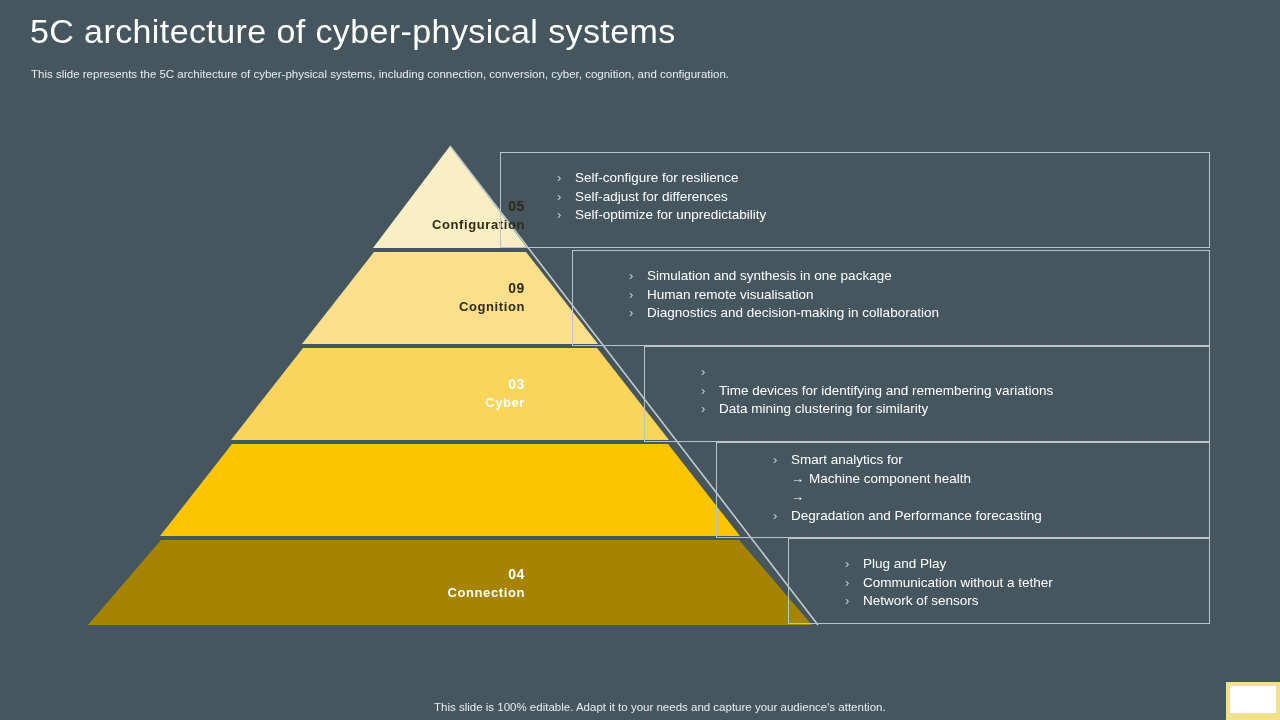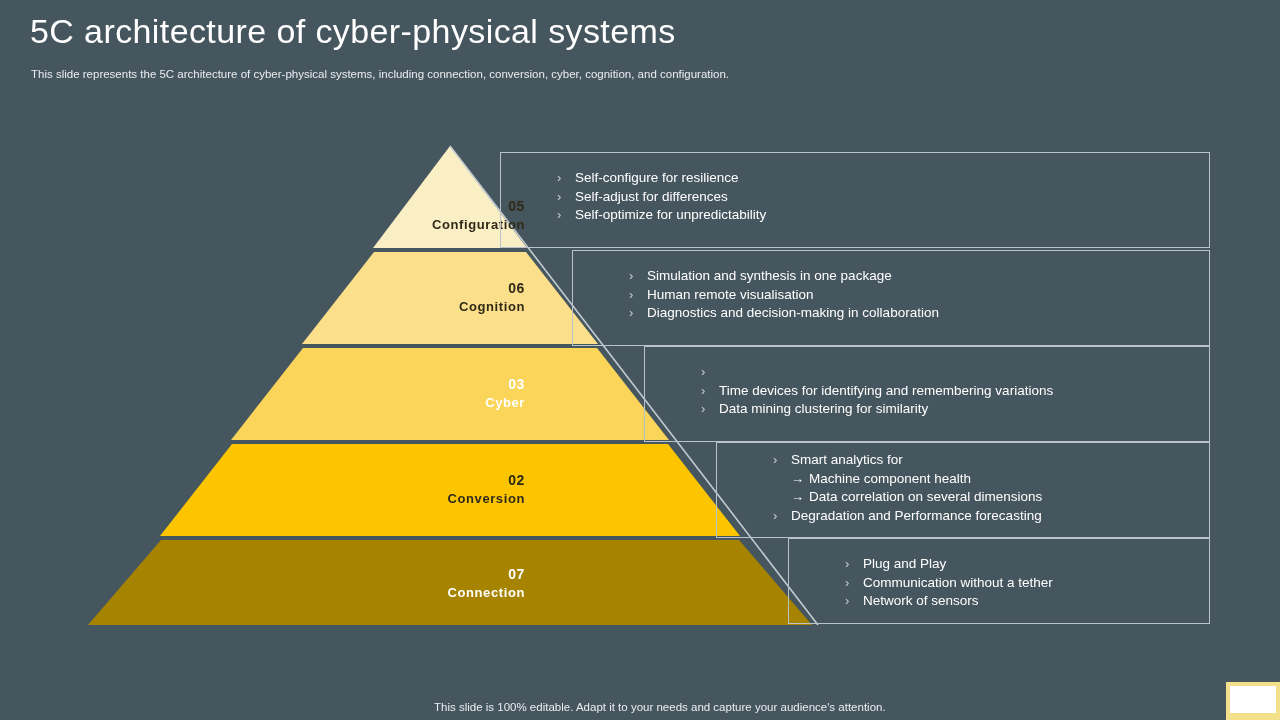--- a/index.html
+++ b/index.html
@@ -160,36 +160,32 @@
 
     <line x1="450" y1="146" x2="818" y2="625" stroke="#c2cbd0" stroke-width="1.6"></line>
   </svg>
 
   <div class="level-caption dark-text" style="left: 375px; top: 196px; width: 150px; color: rgb(47, 42, 23);">
     <span class="level-num">05</span>
     <span class="level-name">Configuration</span>
   </div>
 
   <div class="level-caption dark-text" style="left: 375px; top: 278px; width: 150px; color: rgb(47, 42, 23);">
-    <span class="level-num">06</span>
+    <span class="level-num">09</span>
     <span class="level-name">Cognition</span>
   </div>
 
   <div class="level-caption dark-text" style="left: 375px; top: 374px; width: 150px; color: #ffffff;">
     <span class="level-num">03</span>
     <span class="level-name">Cyber</span>
   </div>
 
-  <div class="level-caption dark-text" style="left: 375px; top: 470px; width: 150px; color: rgb(47, 42, 23);">
-    <span class="level-num">02</span>
-    <span class="level-name">Conversion</span>
-  </div>
 
   <div class="level-caption light-text" style="left: 375px; top: 564px; width: 150px; color: rgb(255, 255, 255);">
-    <span class="level-num">07</span>
+    <span class="level-num">04</span>
     <span class="level-name">Connection</span>
   </div>
 
   <div class="panel" style="left:500px; top:152px; width:710px; height:96px;">
     <ul class="panel-list" style="padding:16px 0 0 56px;">
       <li class="panel-item">
         <span class="bullet-chev">›</span>
         <span>Self-configure for resilience</span>
       </li>
       <li class="panel-item">
@@ -241,21 +237,20 @@
       <li class="panel-item">
         <span class="bullet-chev">›</span>
         <span>Smart analytics for</span>
       </li>
       <li class="panel-item sub-item">
         <span class="bullet-arrow">→</span>
         <span>Machine component health</span>
       </li>
       <li class="panel-item sub-item">
         <span class="bullet-arrow">→</span>
-        <span>Data correlation on several dimensions</span>
       </li>
       <li class="panel-item">
         <span class="bullet-chev">›</span>
         <span>Degradation and Performance forecasting</span>
       </li>
     </ul>
   </div>
 
   <div class="panel" style="left:788px; top:538px; width:422px; height:86px;">
     <ul class="panel-list" style="padding:16px 0 0 56px;">

